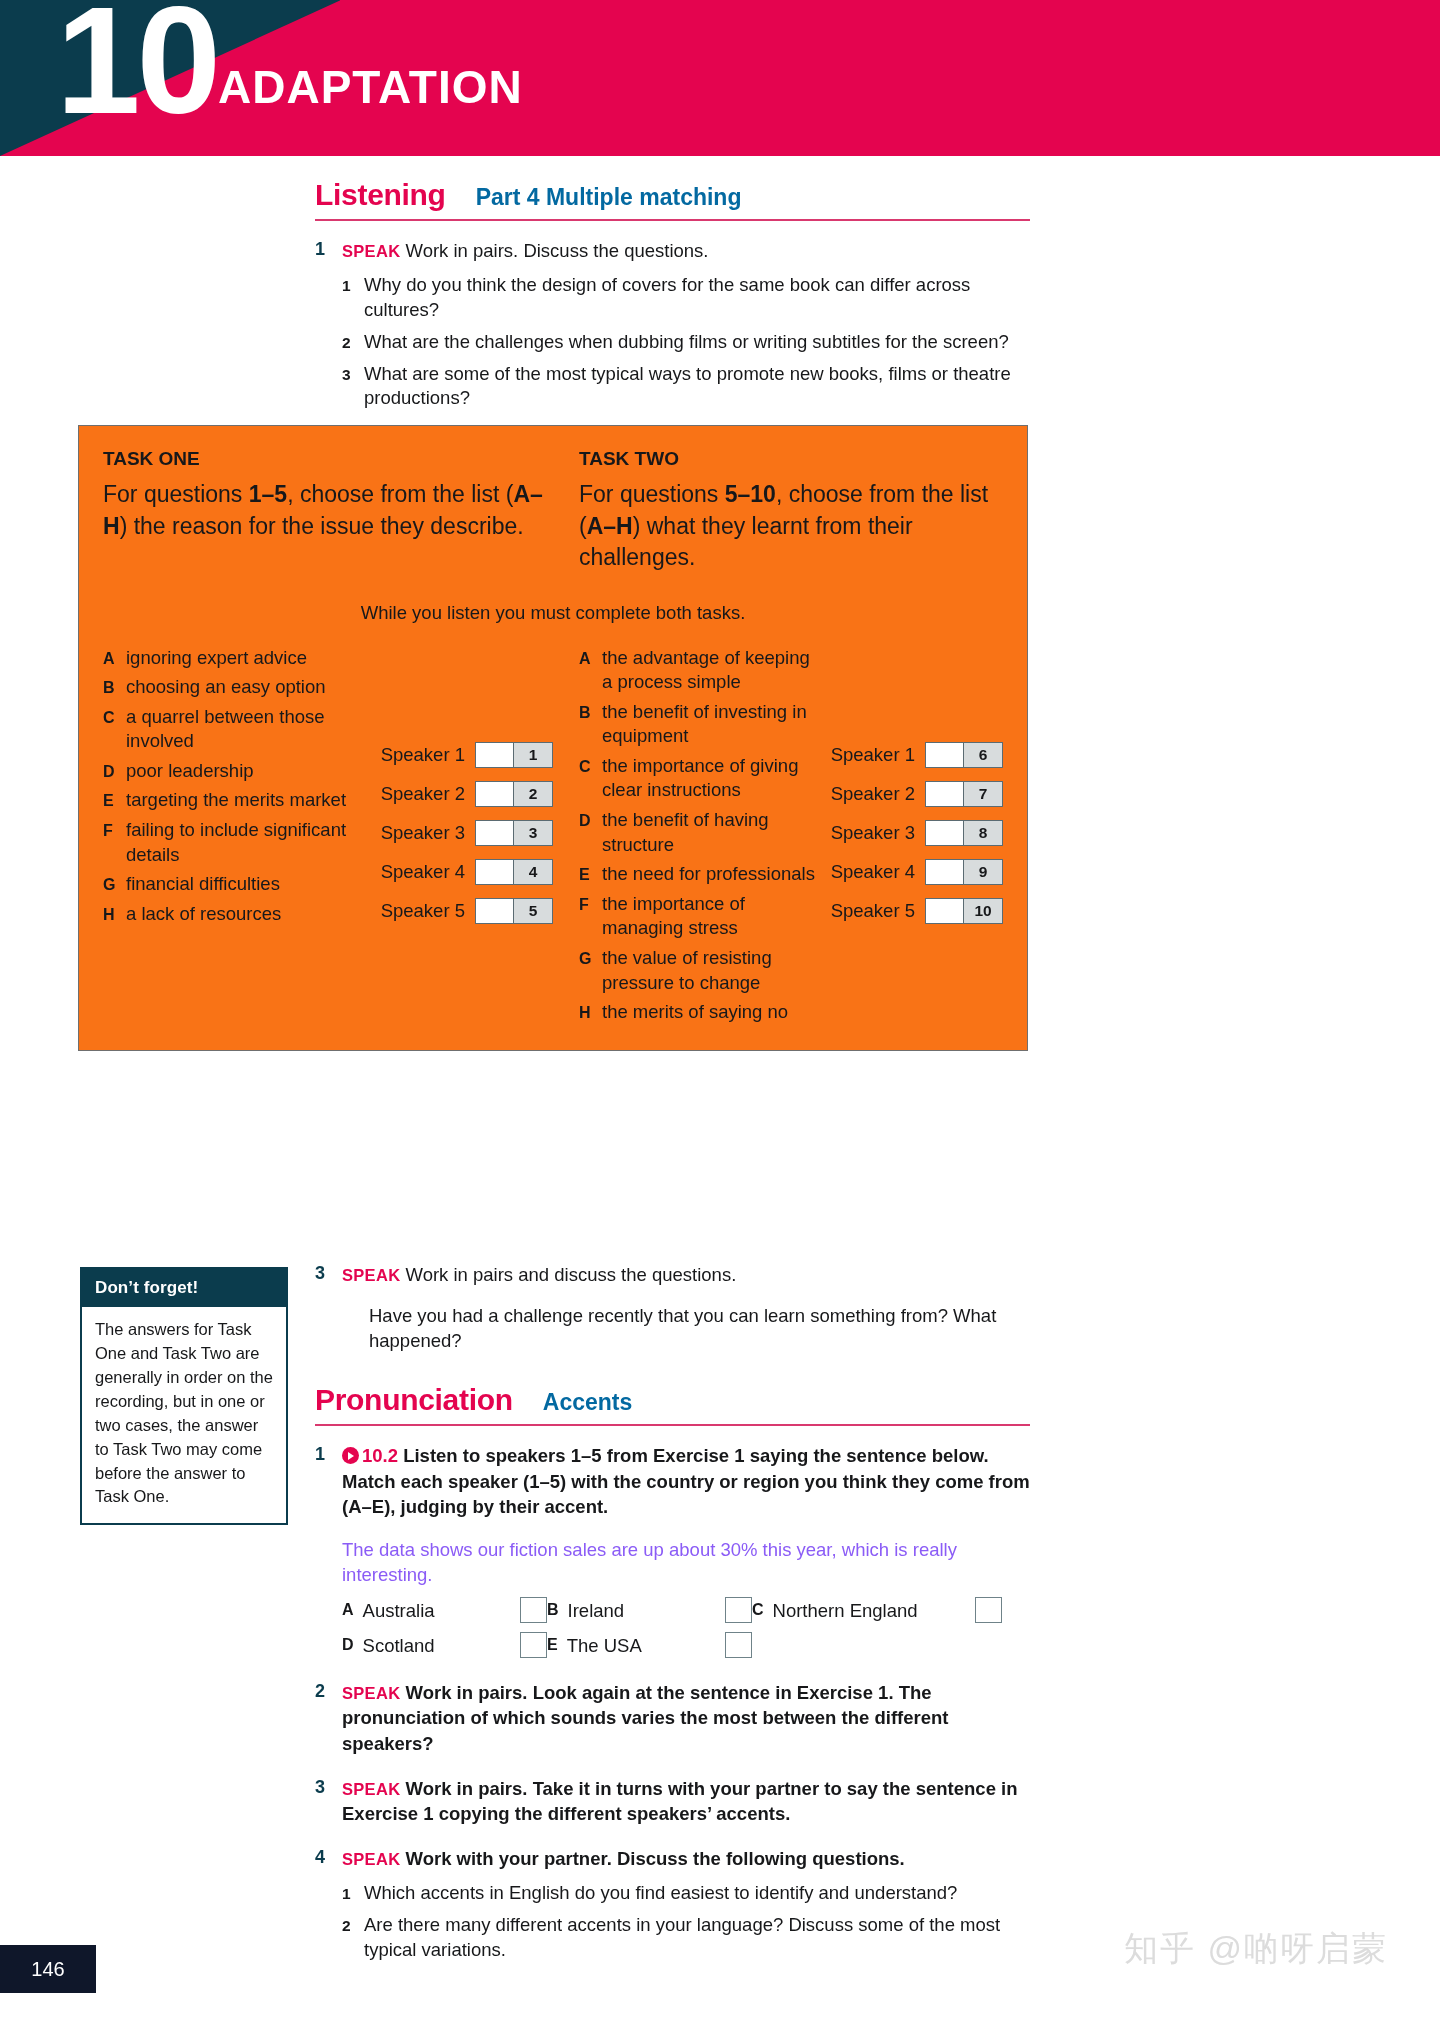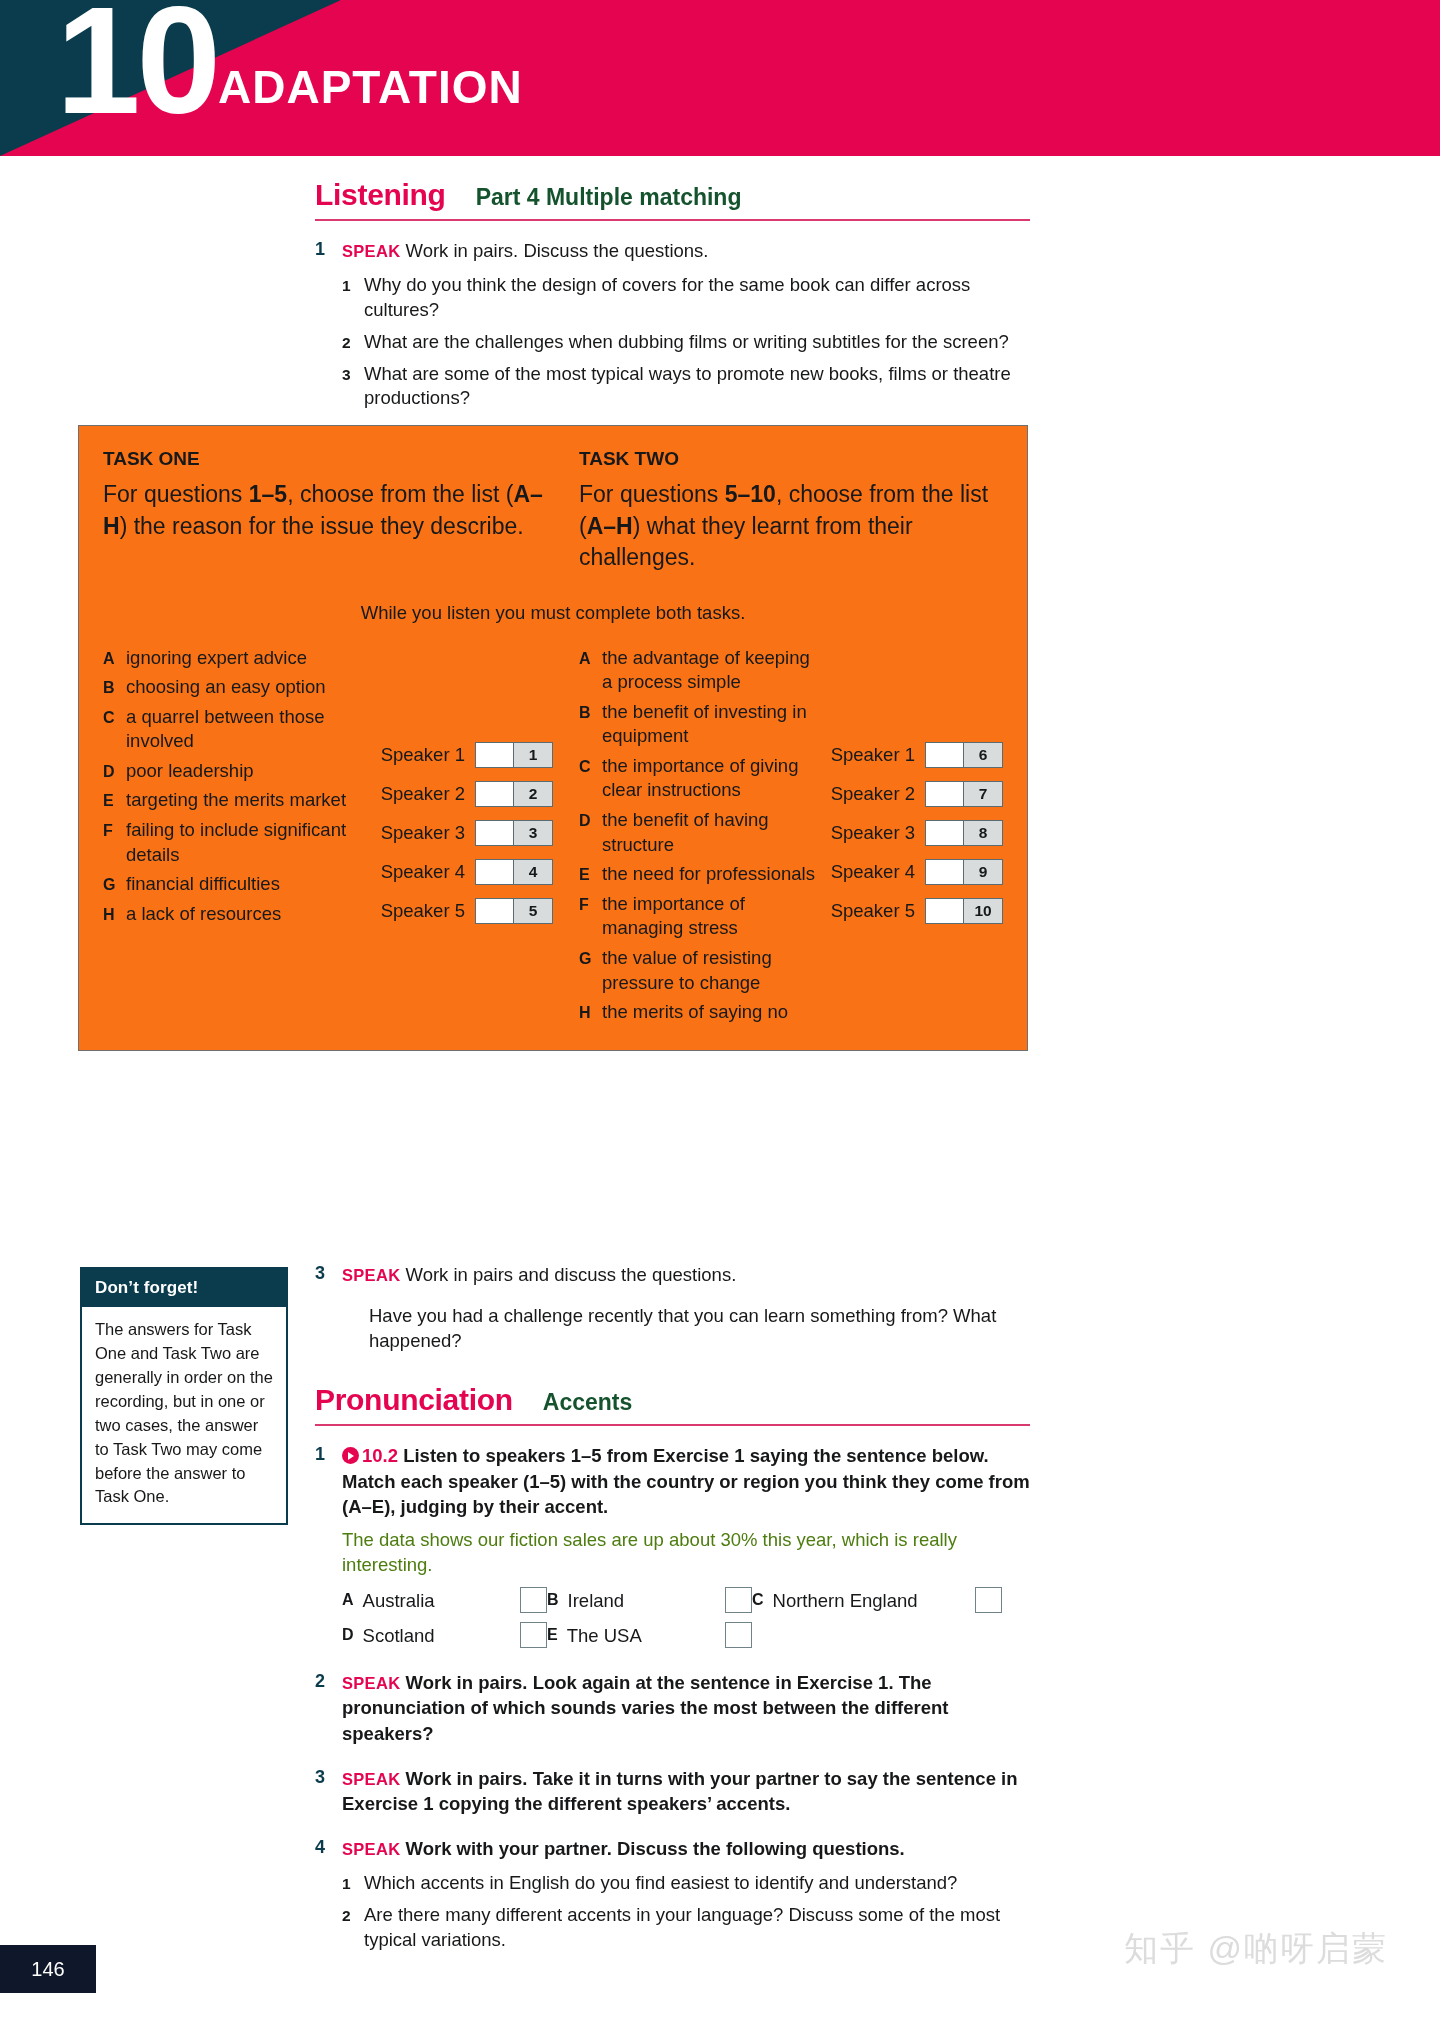--- a/index.html
+++ b/index.html
@@ -76,21 +76,21 @@
   }
   .section-head .sh-main {
     font-size: 30px;
     font-weight: 700;
     color: #e4044f;
     letter-spacing: -0.3px;
   }
   .section-head .sh-sub {
     font-size: 23px;
     font-weight: 700;
-    color: #14532d;
+    color: #0369a1;
   }
 
   
   .ex {
     display: flex;
     gap: 12px;
     margin-top: 17px;
   }
   .ex-num {
     font-size: 18px;
@@ -254,22 +254,22 @@
   .dforget-body {
     padding: 11px 13px 14px 13px;
     font-size: 16.5px;
     line-height: 1.45;
     color: #17181a;
   }
 
   
   .sentence {
     font-size: 18.5px;
-    color: #4d7c0f;
-    margin-top: 8px;
+    color: #8b5cf6;
+    margin-top: 18px;
   }
   .accent-grid {
     display: grid;
     grid-template-columns: 205px 205px 250px;
     row-gap: 9px;
     margin-top: 10px;
   }
   .accent-item {
     display: flex;
     align-items: center;

